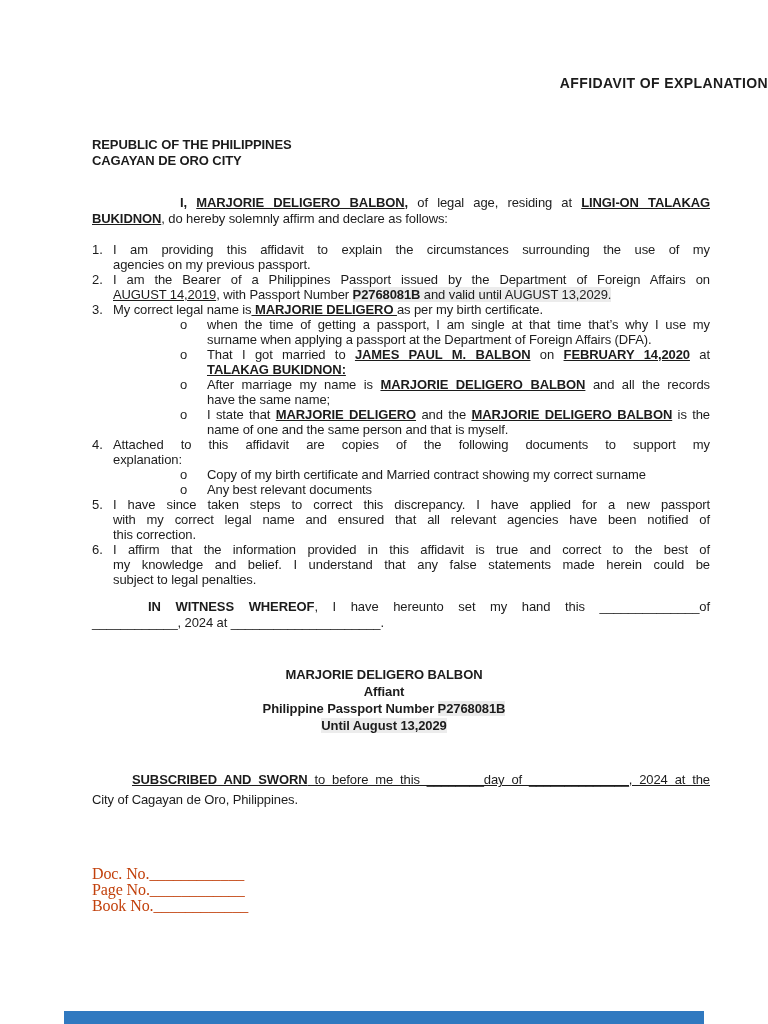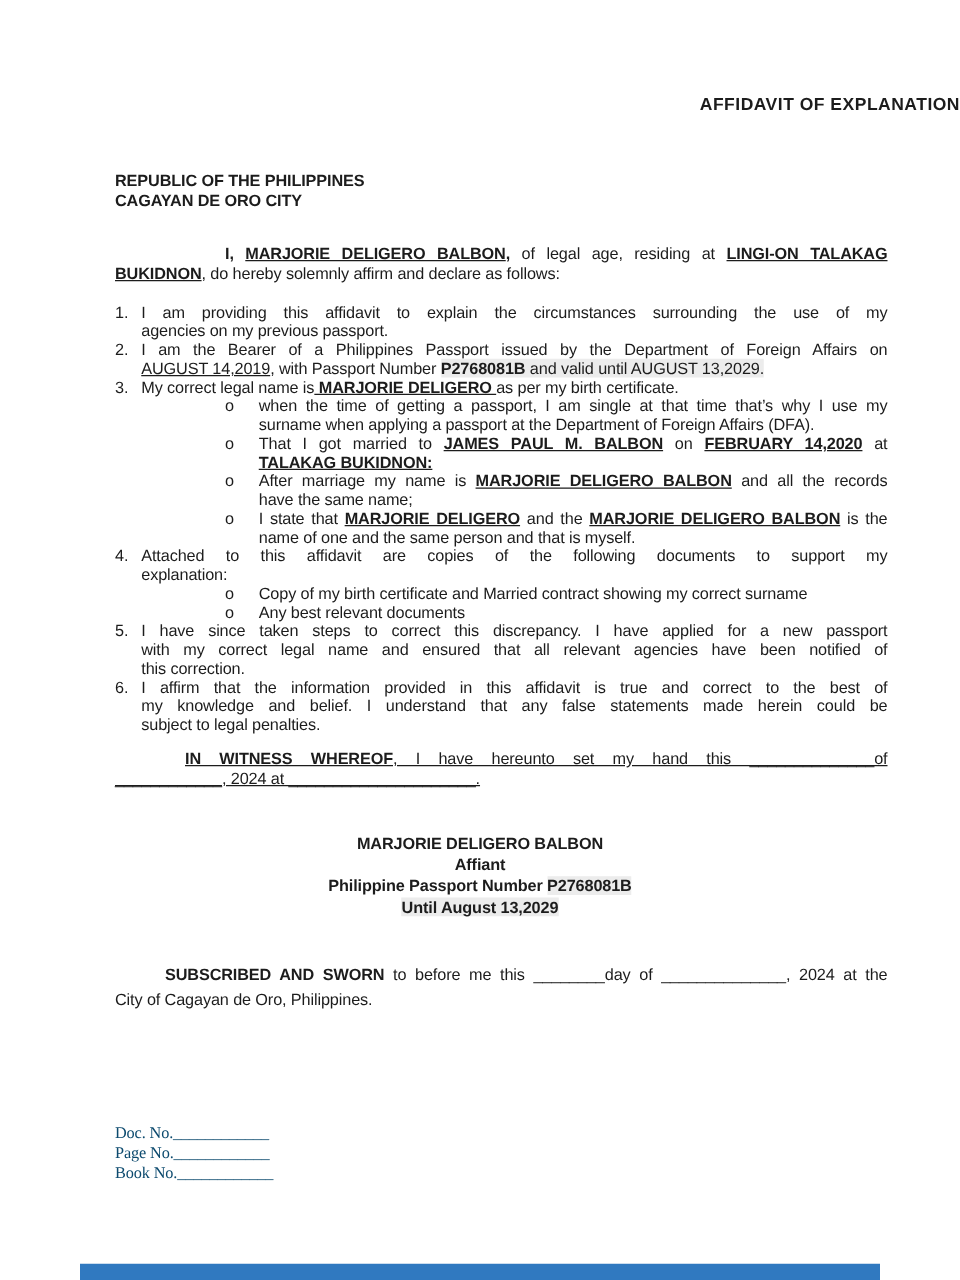--- a/index.html
+++ b/index.html
@@ -13,32 +13,32 @@
     margin:75px -58px 0 -92px;text-align:right;
     font-weight:700;font-size:14px;letter-spacing:.4px;
   }
   .addr{margin-top:46px;font-weight:700;line-height:16px;}
   .addr div{white-space:nowrap;}
   .intro{margin-top:26px;line-height:15.5px;}
   .jl{text-align:justify;text-align-last:justify;}
   .jl.last{text-align-last:left;}
   .indent-intro{text-indent:88px;}
   .indent-witness{text-indent:56px;}
-  .indent-subscribed{text-indent:40px;}
+  .indent-subscribed{text-indent:40px;text-decoration:underline;}
   .list{margin-top:16px;line-height:15px;}
   .li{display:flex;}
   .li-num{width:21px;flex:none;}
   .li-body{flex:1 1 auto;min-width:0;}
   .sub{display:flex;padding-left:67px;}
   .sub-marker{width:27px;flex:none;}
   .sub-body{flex:1 1 auto;min-width:0;}
-  .witness{margin-top:12px;line-height:15.5px;text-decoration:underline;}
+  .witness{margin-top:12px;line-height:15.5px;}
   .sigblock{margin:36px -58px 0 -92px;text-align:center;line-height:17px;font-weight:700;}
   .subscribed{margin-top:36px;line-height:20px;}
-  .notary{margin-top:88px;font-family:"Liberation Serif",serif;font-size:13px;line-height:16px;color:#0c4a6e;}
+  .notary{margin-top:56px;font-family:"Liberation Serif",serif;font-size:16px;line-height:16px;color:#c2410c;}
   .seg-b{font-weight:700;text-align:center;}
   .seg-u{text-decoration:underline;}
   .seg-h{background:var(--hl,#ececec);}
   .bottom-bar{
     position:absolute;left:64px;bottom:0;width:640px;height:13px;
     background:var(--bar,#3079c0);
   }
 </style>
 </head>
 <body>

